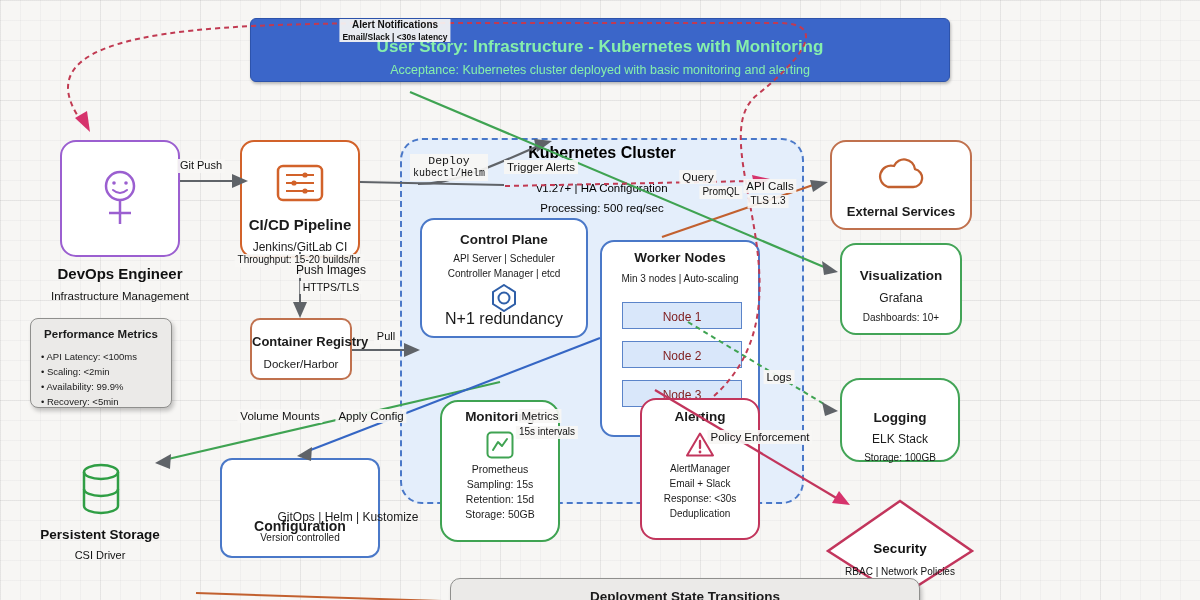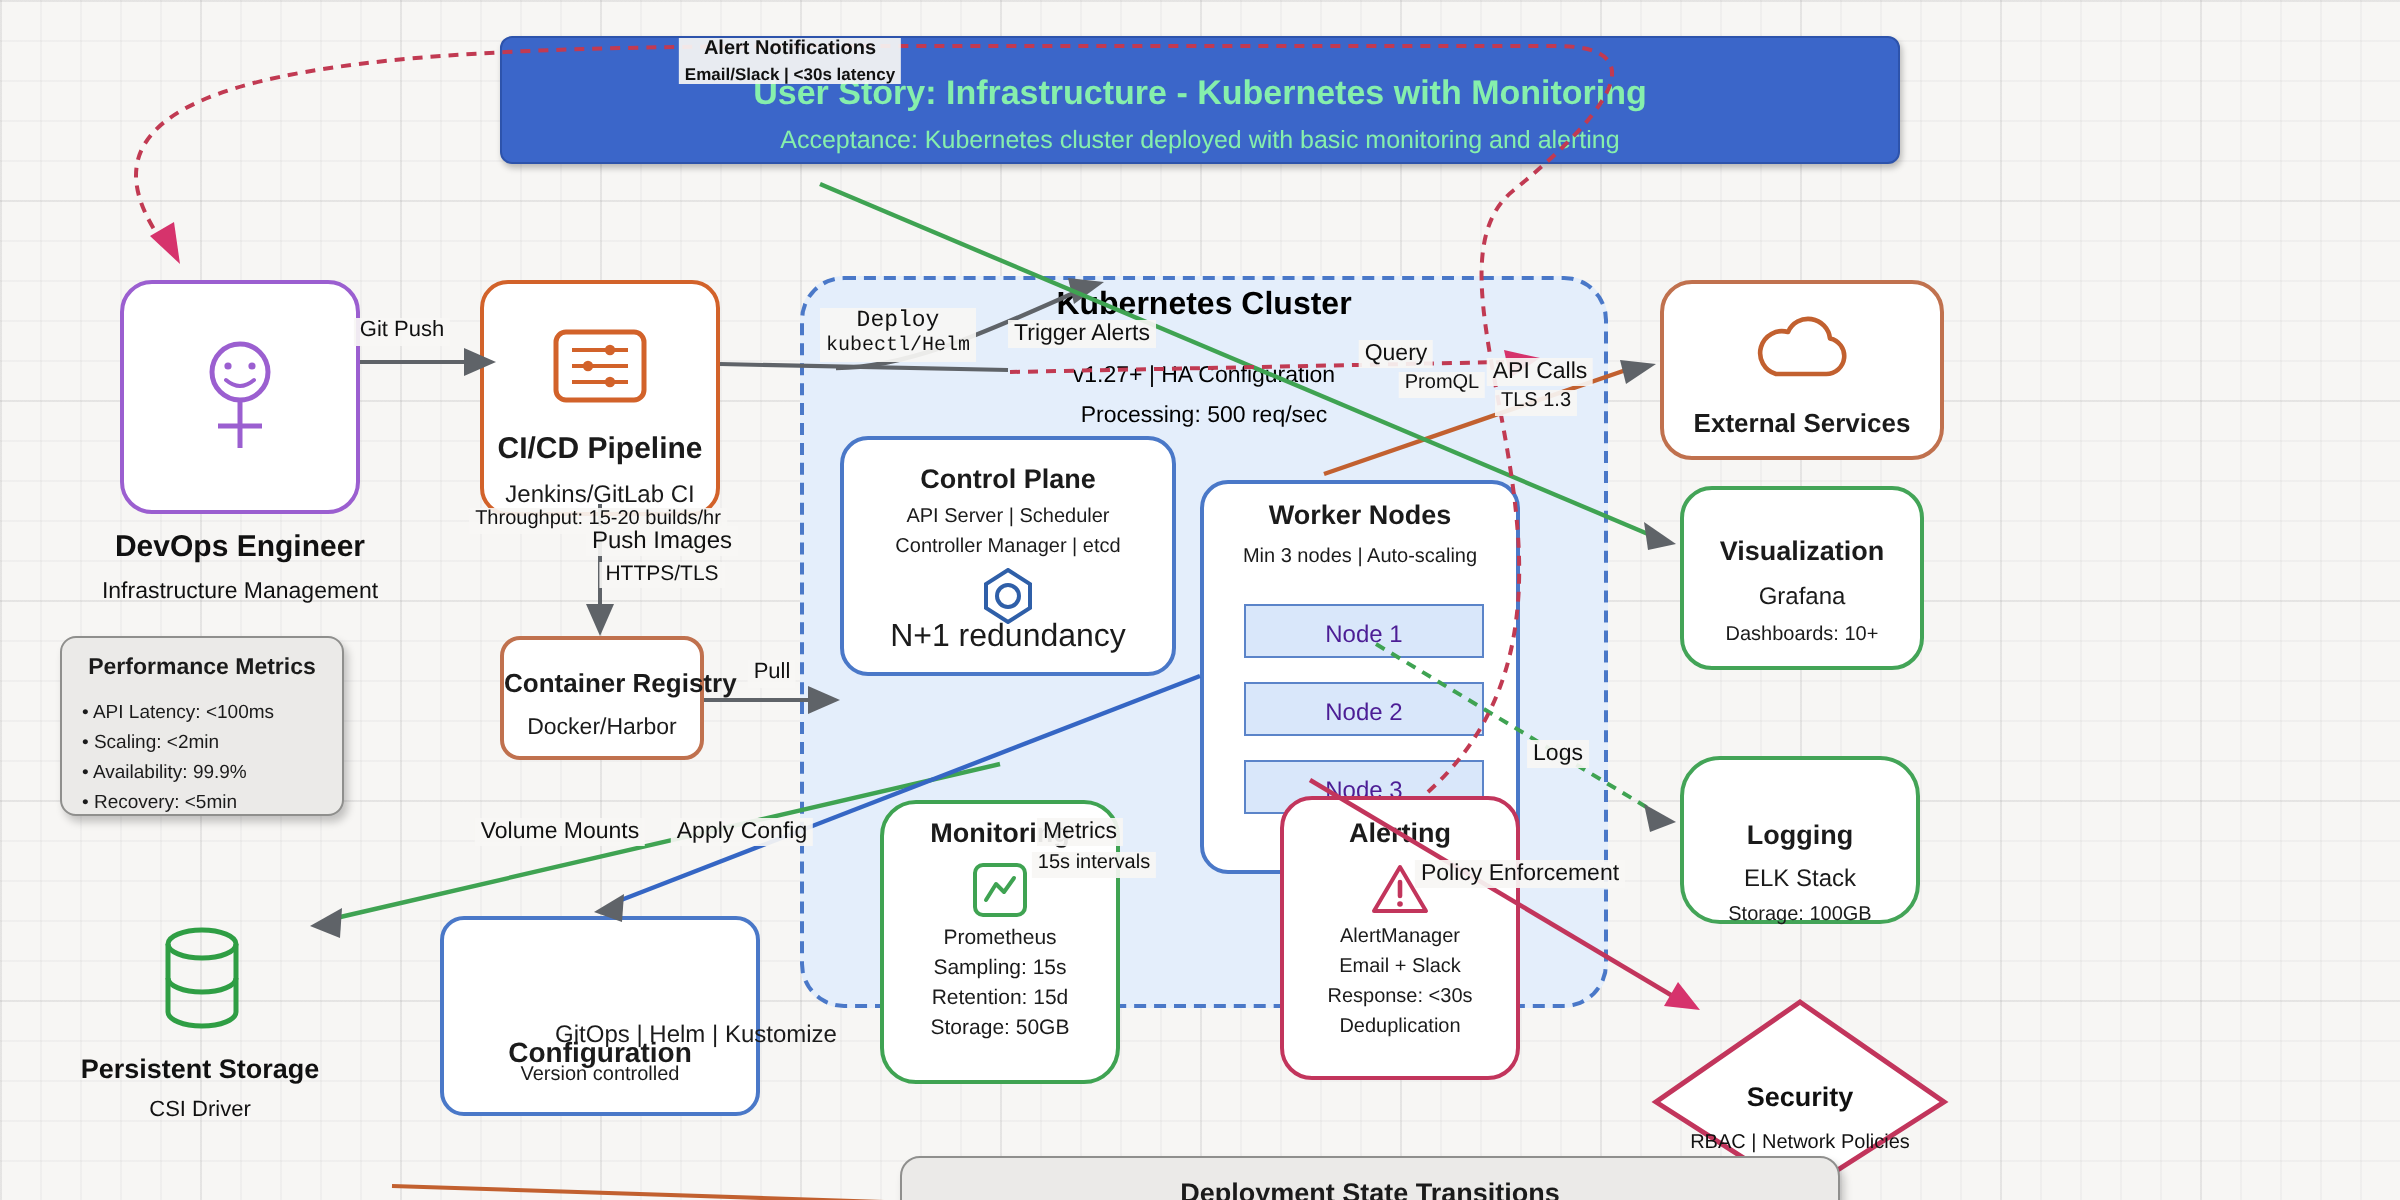--- a/index.html
+++ b/index.html
@@ -18,21 +18,21 @@
     padding:0 3px;color:#111;line-height:1.25;z-index:40;}
   .nodetext{position:absolute;width:100%;text-align:center;white-space:nowrap;}
   svg.icon{display:block;margin:0 auto;}
   #edges{position:absolute;left:0;top:0;z-index:30;pointer-events:none;}
   .banner{position:absolute;left:250px;top:18px;width:698px;height:62px;background:#3b66c9;border:1px solid #2d53ab;
     border-radius:6px;color:#86efac;text-align:center;box-shadow:1px 2px 3px rgba(0,0,0,0.25);z-index:5;}
   .cluster{position:absolute;left:400px;top:138px;width:400px;height:362px;background:#e4eefb;
     border:2px dashed #4a78c8;border-radius:22px;z-index:2;}
   .bluebox{border-color:#4a78c8;border-radius:14px;z-index:10;}
   .nodechip{position:absolute;left:20px;width:120px;height:27px;background:#d9e7fa;border:1.5px solid #5b84c9;
-    border-radius:0;font-size:12px;line-height:29px;color:#4c1d95;box-sizing:border-box;}
+    border-radius:0;font-size:12px;line-height:29px;color:#7f1d1d;box-sizing:border-box;}
   .panel{background:#ebeae8;border:1.5px solid #8f8f8d;box-shadow:2px 3px 4px rgba(0,0,0,0.22);}
   .t-bold{font-weight:700;}
 </style>
 </head>
 <body>
 
 <div id="canvas">
 
   <div class="cluster">
     <div class="nodetext t-bold" style="top:4px;font-size:16px;">Kubernetes Cluster</div>

